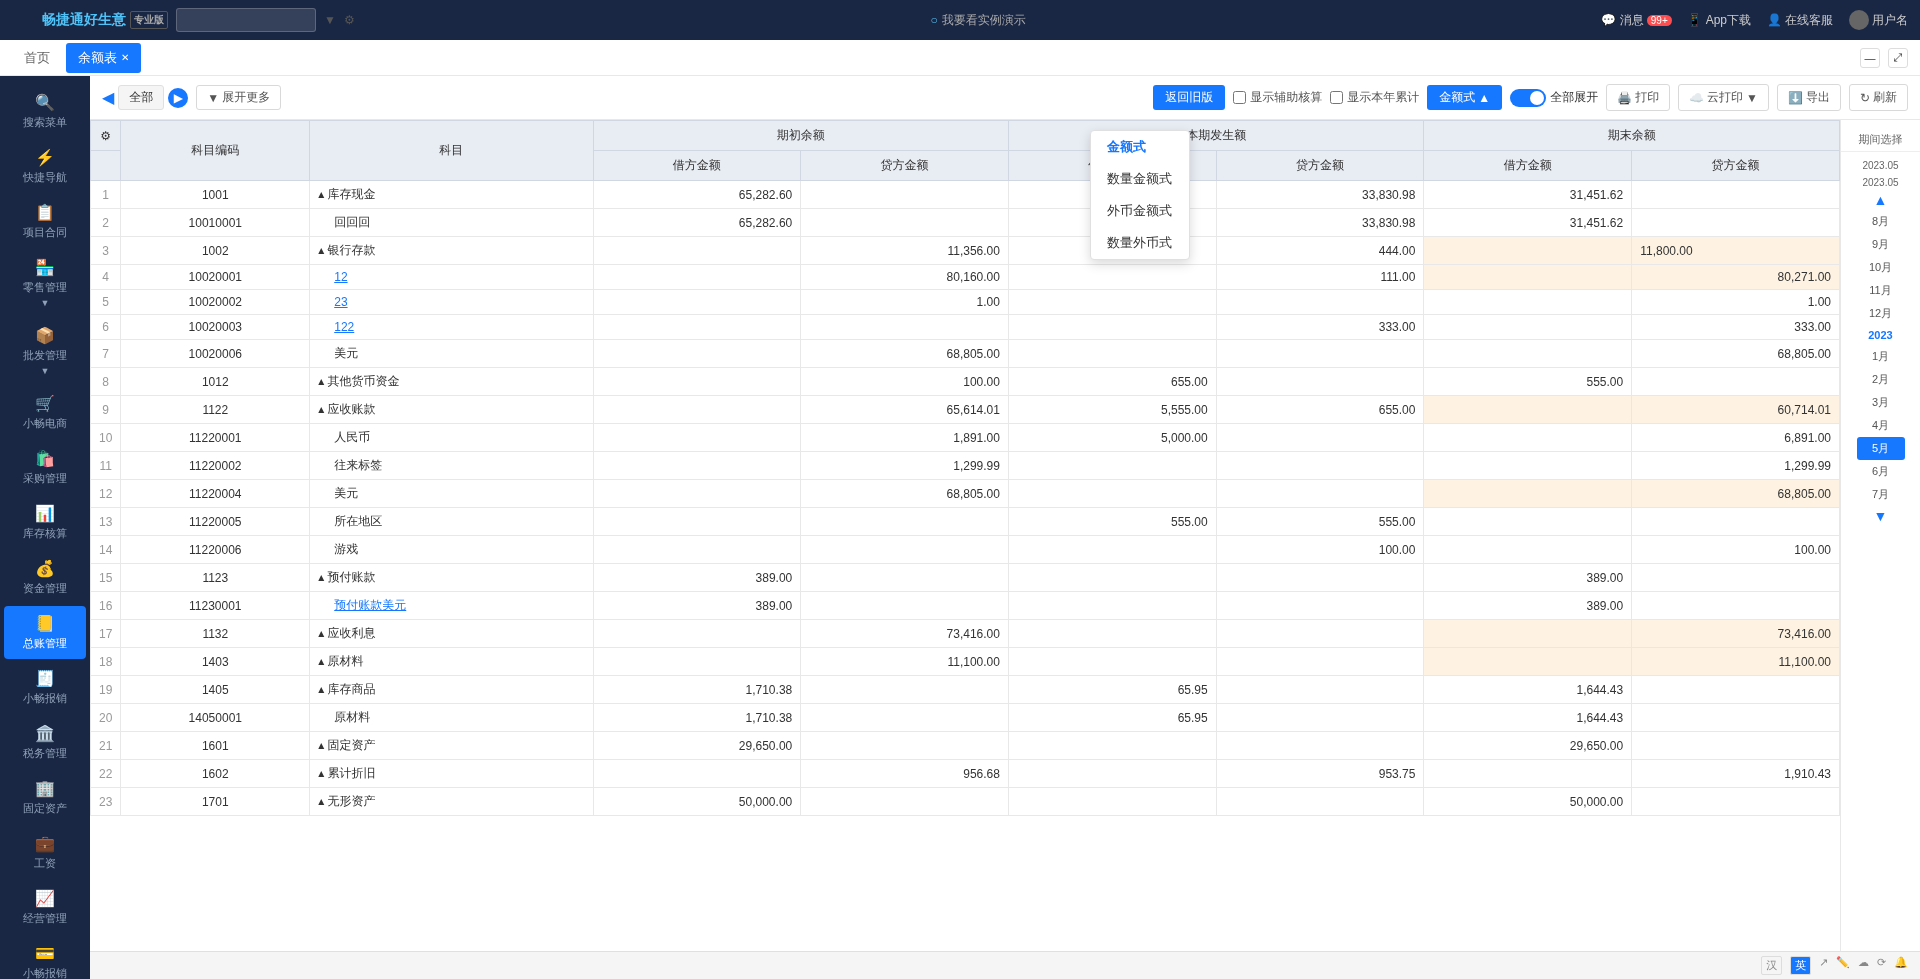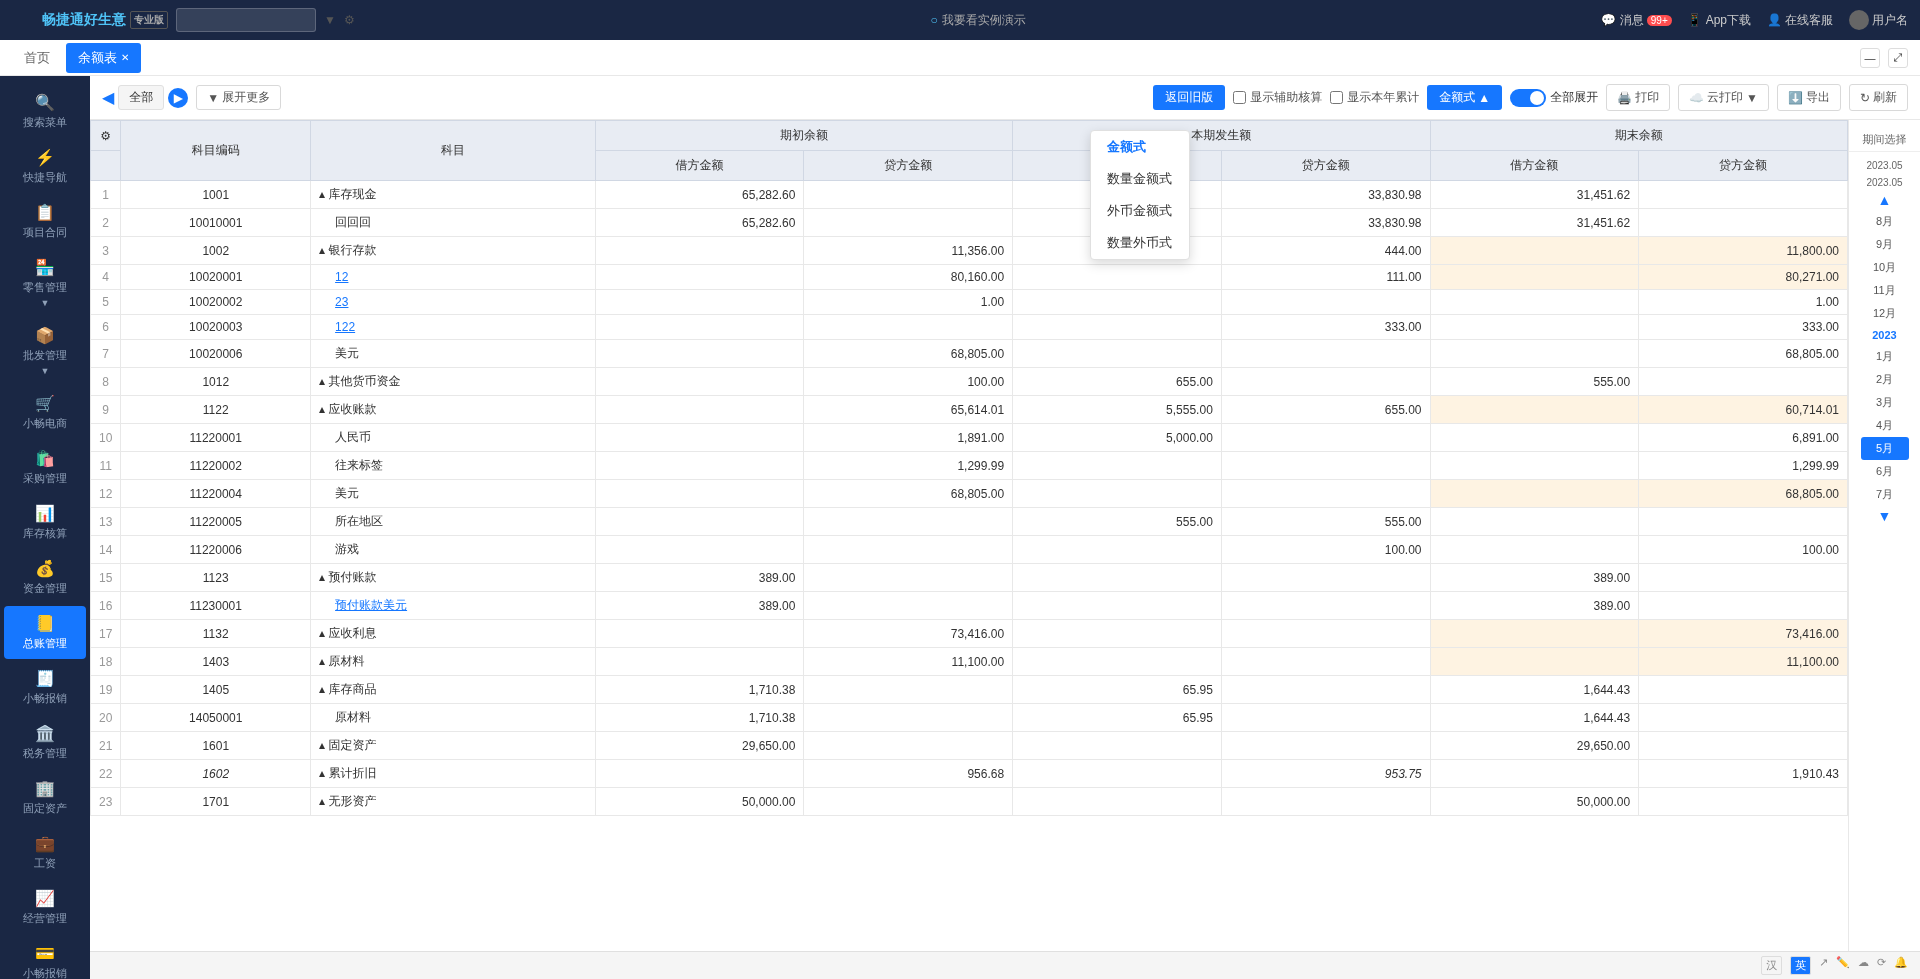--- a/index.html
+++ b/index.html
@@ -117,21 +117,21 @@
       padding: 5px 8px;
       text-align: center;
       color: #333;
     }
     tbody td.highlight { background: #fef3e2; }
     tbody td a { color: #1677ff; text-decoration: underline; cursor: pointer; }
     .row-num { color: #999; }
 
     
     .right-panel {
-      width: 72px;
+      width: 80px;
       background: #fff;
       border-left: 1px solid #e8e8e8;
       display: flex;
       flex-direction: column;
       align-items: center;
       padding-top: 8px;
       gap: 2px;
     }
     .right-panel-title { font-size: 11px; color: #666; writing-mode: horizontal-tb; text-align: center; padding: 4px; border-bottom: 1px solid #eee; width: 100%; text-align: center; margin-bottom: 4px; }
     .month-item { width: 48px; padding: 4px; text-align: center; font-size: 11px; color: #555; cursor: pointer; border-radius: 3px; }
@@ -401,21 +401,21 @@
               </tr>
               <tr>
                 <td class="row-num">3</td>
                 <td style="text-align:center;">1002</td>
                 <td style="text-align:left; padding-left:8px;"><span>▴ 银行存款</span></td>
                 <td style="text-align:right;"></td>
                 <td style="text-align:right;">11,356.00</td>
                 <td style="text-align:right;"></td>
                 <td style="text-align:right;">444.00</td>
                 <td class="highlight" style="text-align:right;"></td>
-                <td class="highlight" style="text-align:right;">11,800.00</td>
+                <td class="highlight" style="text-align:left;">11,800.00</td>
               </tr>
               <tr>
                 <td class="row-num">4</td>
                 <td style="text-align:center;">  10020001</td>
                 <td style="text-align:left; padding-left:24px;"><a href="#">12</a></td>
                 <td style="text-align:right;"></td>
                 <td style="text-align:right;">80,160.00</td>
                 <td style="text-align:right;"></td>
                 <td style="text-align:right;">111.00</td>
                 <td class="highlight" style="text-align:right;"></td>
@@ -603,26 +603,26 @@
                 <td style="text-align:left; padding-left:8px;"><span>▴ 固定资产</span></td>
                 <td style="text-align:right;">29,650.00</td>
                 <td style="text-align:right;"></td>
                 <td style="text-align:right;"></td>
                 <td style="text-align:right;"></td>
                 <td class="" style="text-align:right;">29,650.00</td>
                 <td class="" style="text-align:right;"></td>
               </tr>
               <tr>
                 <td class="row-num">22</td>
-                <td style="text-align:center;font-style:italic;">1602</td>
+                <td style="text-align:center;">1602</td>
                 <td style="text-align:left; padding-left:8px;"><span>▴ 累计折旧</span></td>
                 <td style="text-align:right;"></td>
                 <td style="text-align:right;">956.68</td>
                 <td style="text-align:right;"></td>
-                <td style="text-align:right;font-style:italic;">953.75</td>
+                <td style="text-align:right;">953.75</td>
                 <td class="" style="text-align:right;"></td>
                 <td class="" style="text-align:right;">1,910.43</td>
               </tr>
               <tr>
                 <td class="row-num">23</td>
                 <td style="text-align:center;">1701</td>
                 <td style="text-align:left; padding-left:8px;"><span>▴ 无形资产</span></td>
                 <td style="text-align:right;">50,000.00</td>
                 <td style="text-align:right;"></td>
                 <td style="text-align:right;"></td>

